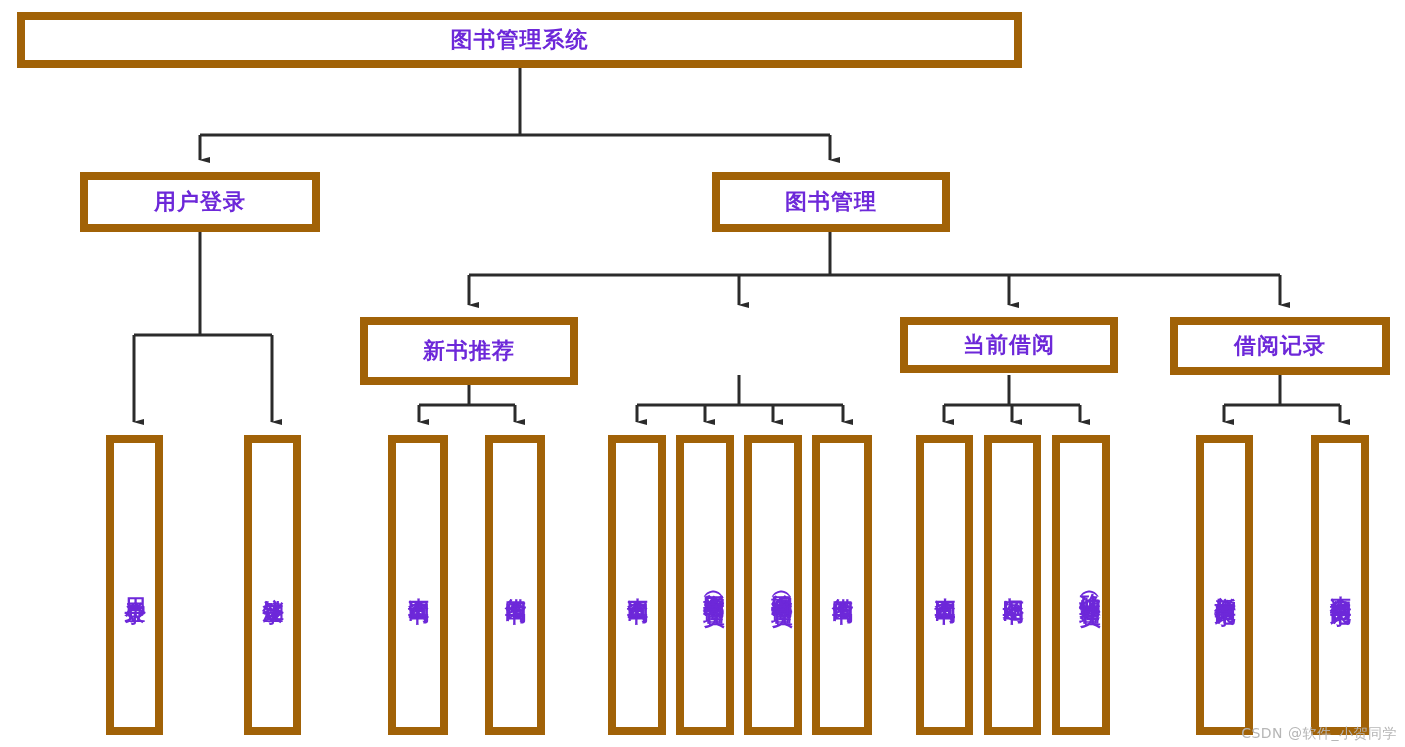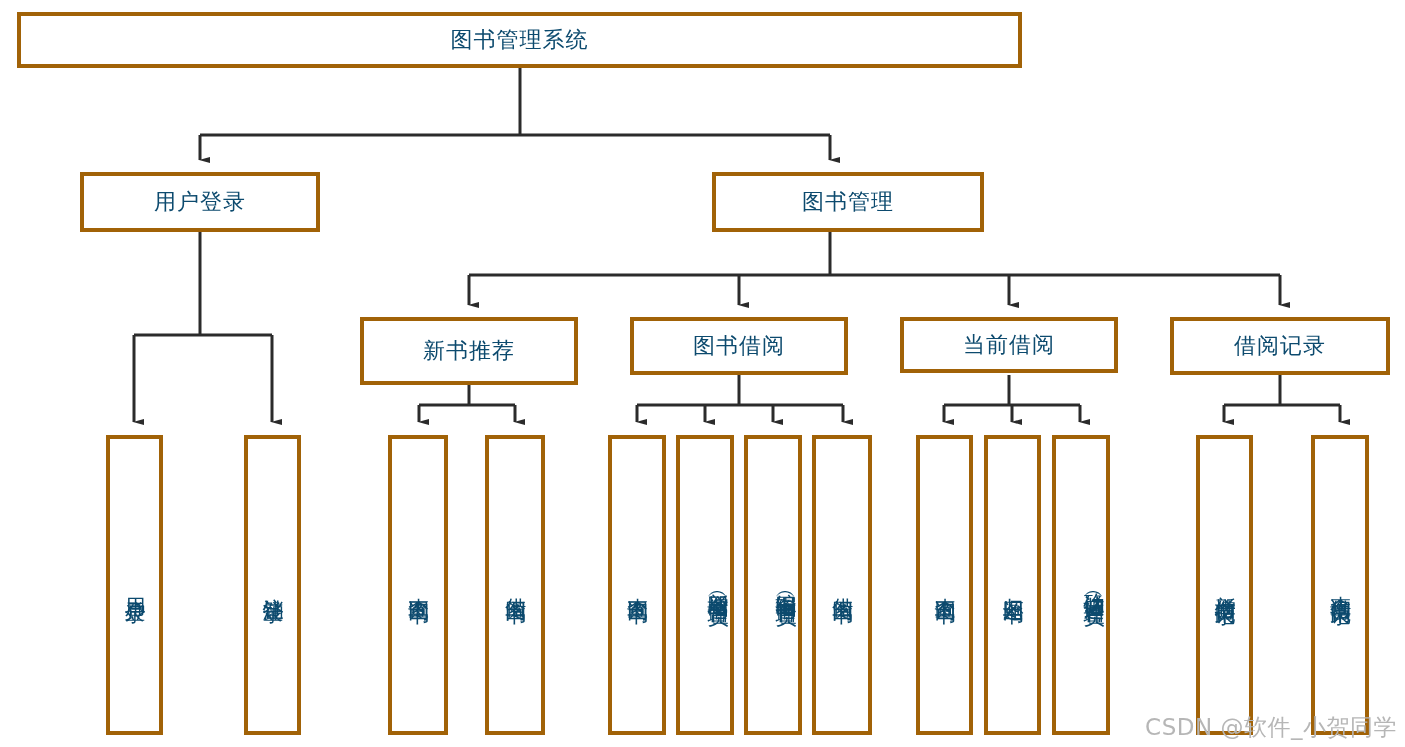--- a/index.html
+++ b/index.html
@@ -13,26 +13,27 @@
   #canvas {
     position: relative;
     width: 1405px;
     height: 747px;
     background: #ffffff;
     overflow: hidden;
   }
   .node {
     position: absolute;
     box-sizing: border-box;
-    border: 4px solid #a16207;
+    border: 8px solid #a16207;
     background: #ffffff;
     display: flex;
     align-items: center;
     justify-content: center;
-    color: #0c4a6e;
+    color: #6d28d9;
+    font-weight: bold;
   }
   .node-h {
     font-size: 22px;
     letter-spacing: 1px;
     line-height: 1.2;
     text-align: center;
     white-space: nowrap;
   }
   .node-v {
     font-size: 21px;
@@ -54,21 +55,21 @@
     left: 0;
     top: 0;
     width: 1405px;
     height: 747px;
     pointer-events: none;
   }
   .watermark {
     position: absolute;
     right: 8px;
     bottom: 4px;
-    font-size: 23px;
+    font-size: 14px;
     color: #b6b6b6;
     white-space: nowrap;
     letter-spacing: 0.5px;
   }
 </style>
 </head>
 <body>
 
 <div id="canvas">
 
@@ -122,29 +123,26 @@
     </g>
   </svg>
 
   <div class="node node-h" style="left:17px; top:12px; width:1005px; height:56px;">
     <span>图书管理系统</span>
   </div>
 
   <div class="node node-h" style="left:80px; top:172px; width:240px; height:60px;">
     <span>用户登录</span>
   </div>
-  <div class="node node-h" style="left:712px; top:172px; width:272px; height:60px;">
+  <div class="node node-h" style="left:712px; top:172px; width:238px; height:60px;">
     <span>图书管理</span>
   </div>
 
   <div class="node node-h" style="left:360px; top:317px; width:218px; height:68px;">
     <span>新书推荐</span>
-  </div>
-  <div class="node node-h" style="left:630px; top:317px; width:218px; height:58px;">
-    <span>图书借阅</span>
   </div>
   <div class="node node-h" style="left:900px; top:317px; width:218px; height:56px;">
     <span>当前借阅</span>
   </div>
   <div class="node node-h" style="left:1170px; top:317px; width:220px; height:58px;">
     <span>借阅记录</span>
   </div>
 
   <div class="node node-v mid" style="left:106px; top:435px; width:57px; height:300px;">
     <span>用户登录</span>

